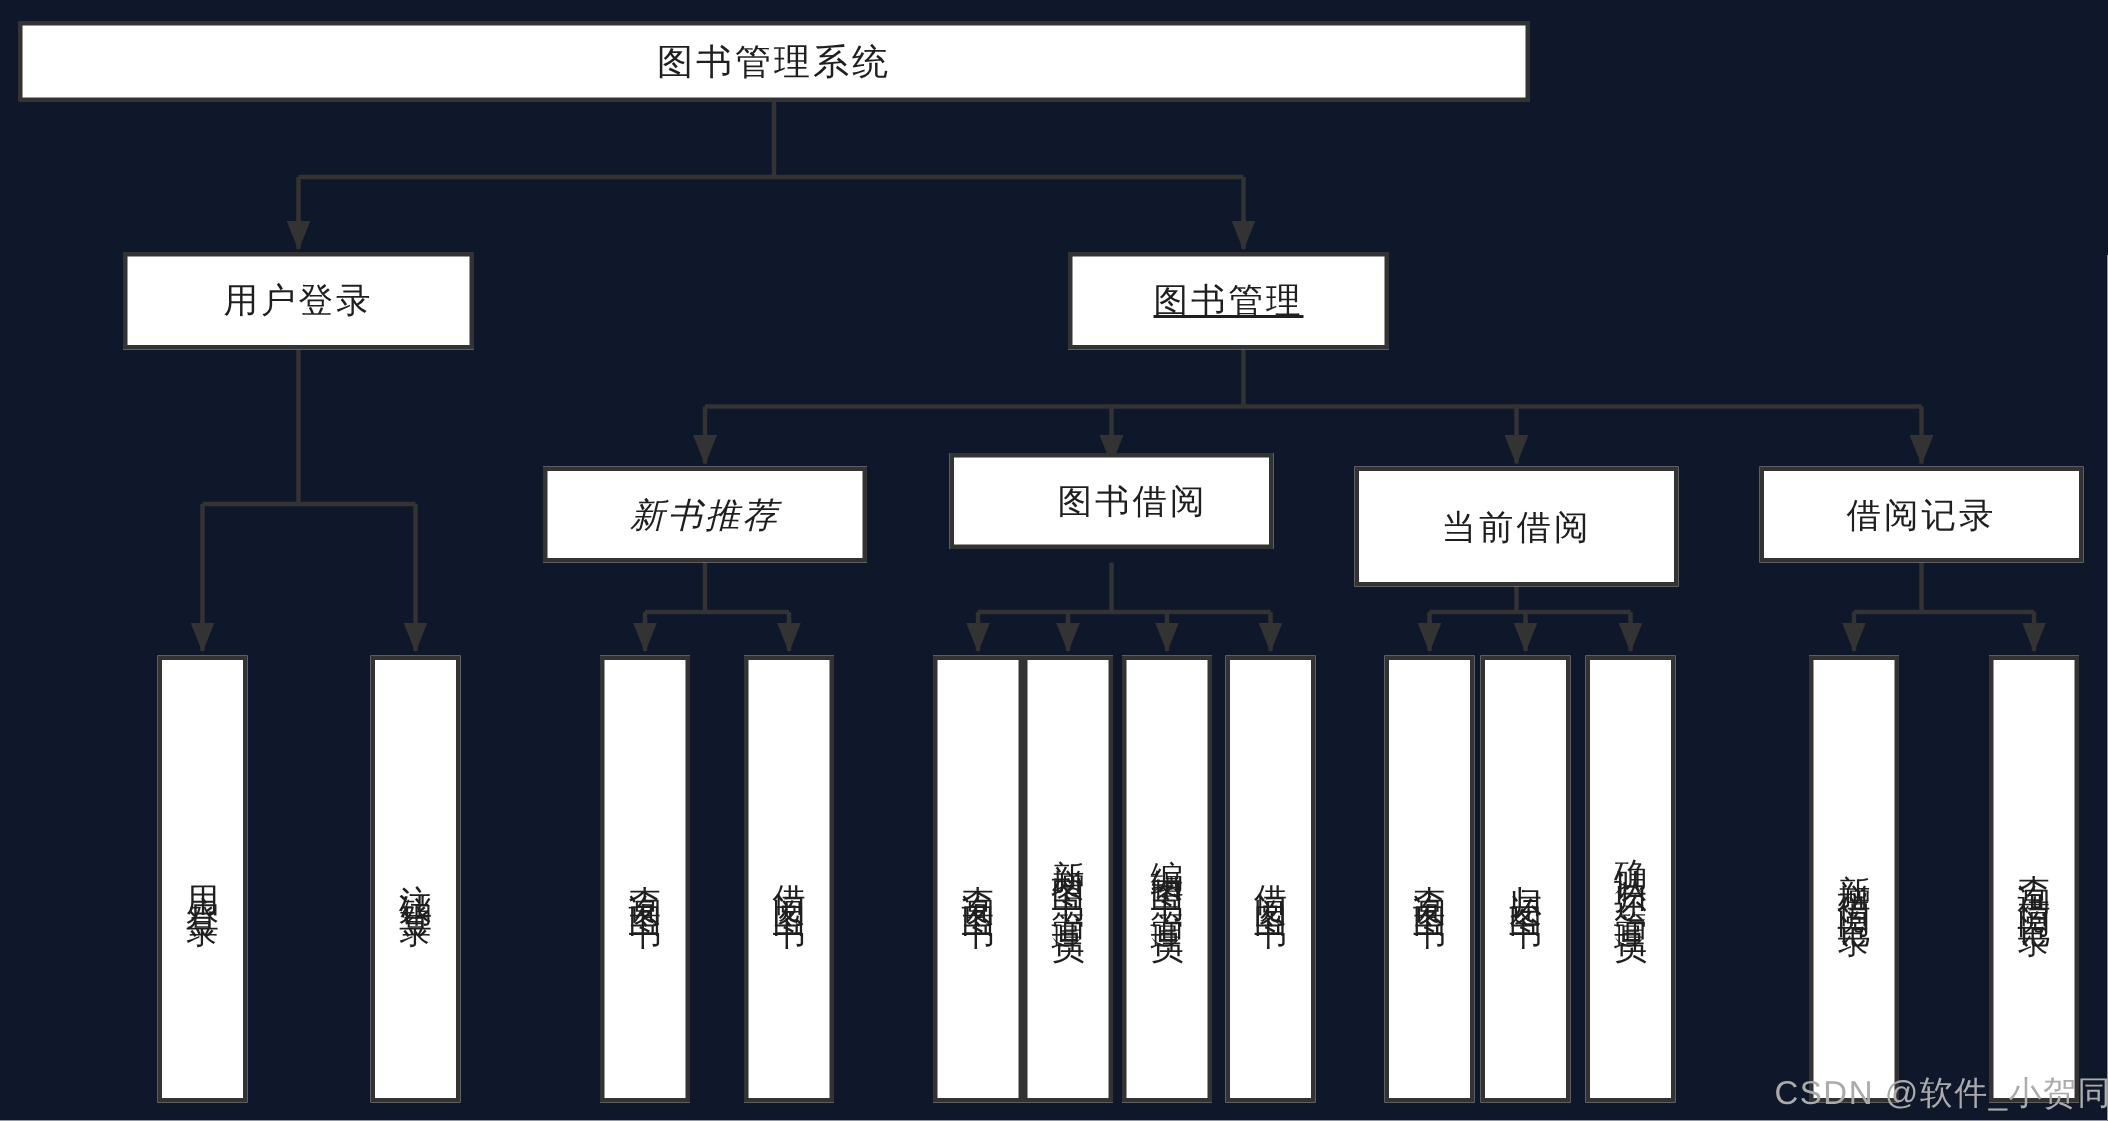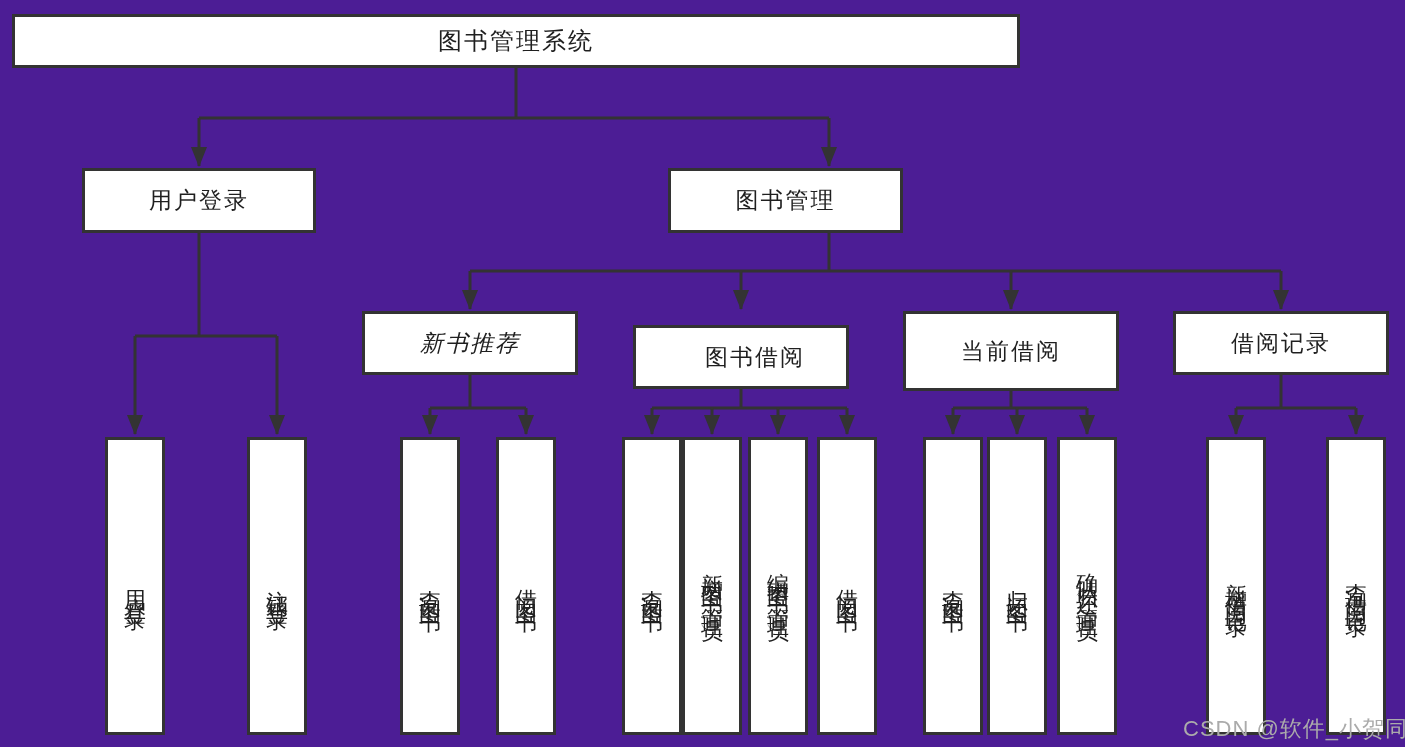--- a/index.html
+++ b/index.html
@@ -8,21 +8,21 @@
     background: #ffffff;
     width: 1405px;
     height: 747px;
     overflow: hidden;
     font-family: "Liberation Sans", "DejaVu Sans", sans-serif;
   }
   .stage {
     position: relative;
     width: 1405px;
     height: 747px;
-    background: #4c1d95;
+    background: #0f172a;
   }
   .connectors {
     position: absolute;
     left: 0; top: 0;
     width: 1405px;
     height: 747px;
     z-index: 1;
   }
   .node {
     position: absolute;
@@ -116,24 +116,24 @@
       <path d="M1281,375 V408"></path>
       <path d="M1236,408 H1356"></path>
       <path d="M1236,408 V434" marker-end="url(#arrow)"></path>
       <path d="M1356,408 V434" marker-end="url(#arrow)"></path>
     </g>
   </svg>
 
   <div class="node node-h node-root" style="left:12px; top:14px; width:1008px; height:54px;">图书管理系统</div>
 
   <div class="node node-h" style="left:82px; top:168px; width:234px; height:65px;">用户登录</div>
-  <div class="node node-h" style="left:668px; top:168px; width:235px; height:65px;">图书管理</div>
+  <div class="node node-h" style="left:712px; top:168px; width:214px; height:65px;text-decoration:underline;">图书管理</div>
 
   <div class="node node-h" style="left:362px; top:311px; width:216px; height:64px;font-style:italic;">新书推荐</div>
-  <div class="node node-h" style="left:633px; top:325px; width:216px; height:64px;padding-left:28px;">图书借阅</div>
+  <div class="node node-h" style="left:633px; top:302px; width:216px; height:64px;padding-left:28px;">图书借阅</div>
   <div class="node node-h" style="left:903px; top:311px; width:216px; height:80px;">当前借阅</div>
   <div class="node node-h" style="left:1173px; top:311px; width:216px; height:64px;">借阅记录</div>
 
   <div class="node node-v" style="left:105px; top:437px; width:60px; height:298px;">
     <span class="vtext">用户登录</span>
   </div>
   <div class="node node-v" style="left:247px; top:437px; width:60px; height:298px;">
     <span class="vtext">注销登录</span>
   </div>
 

